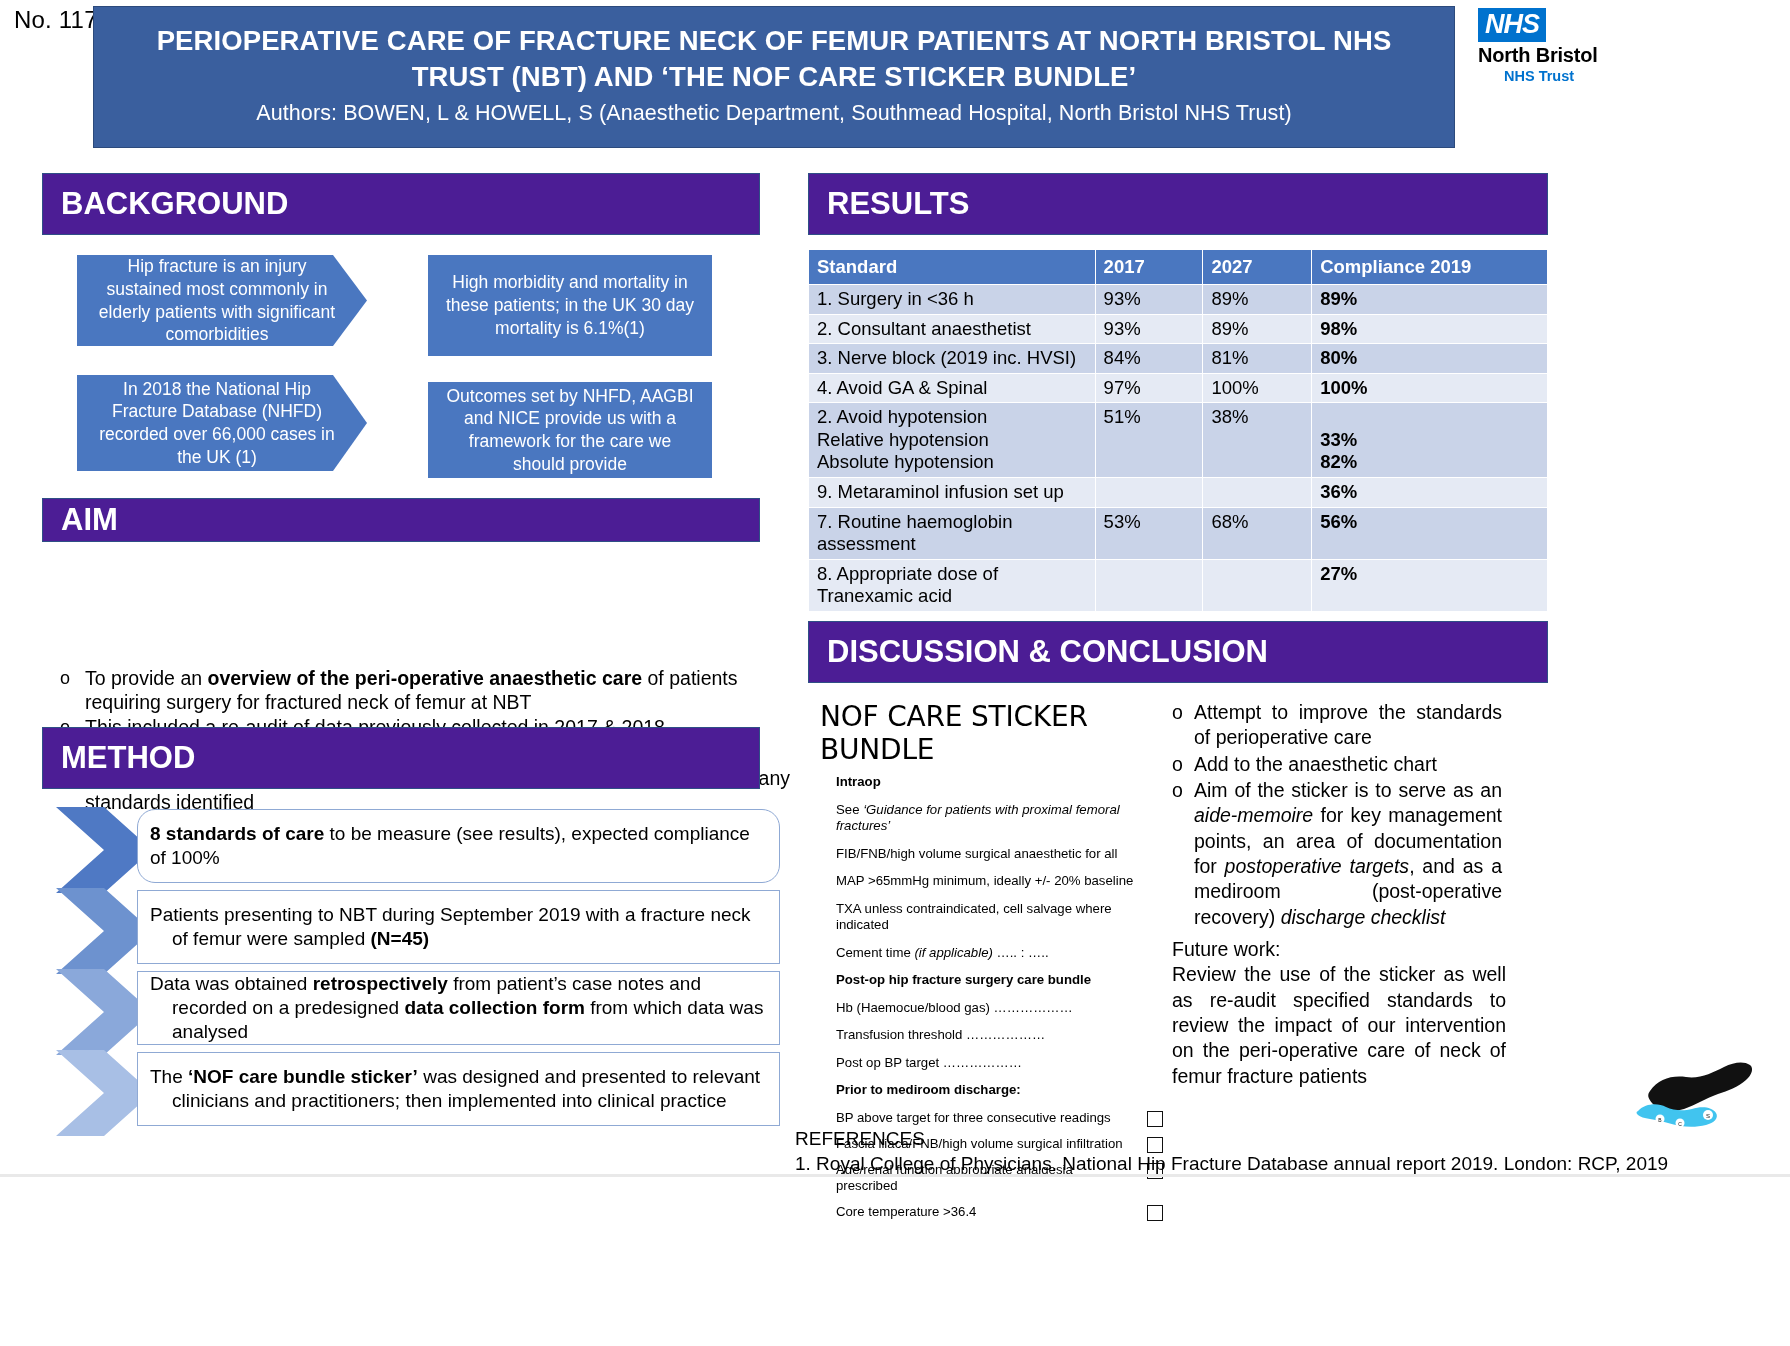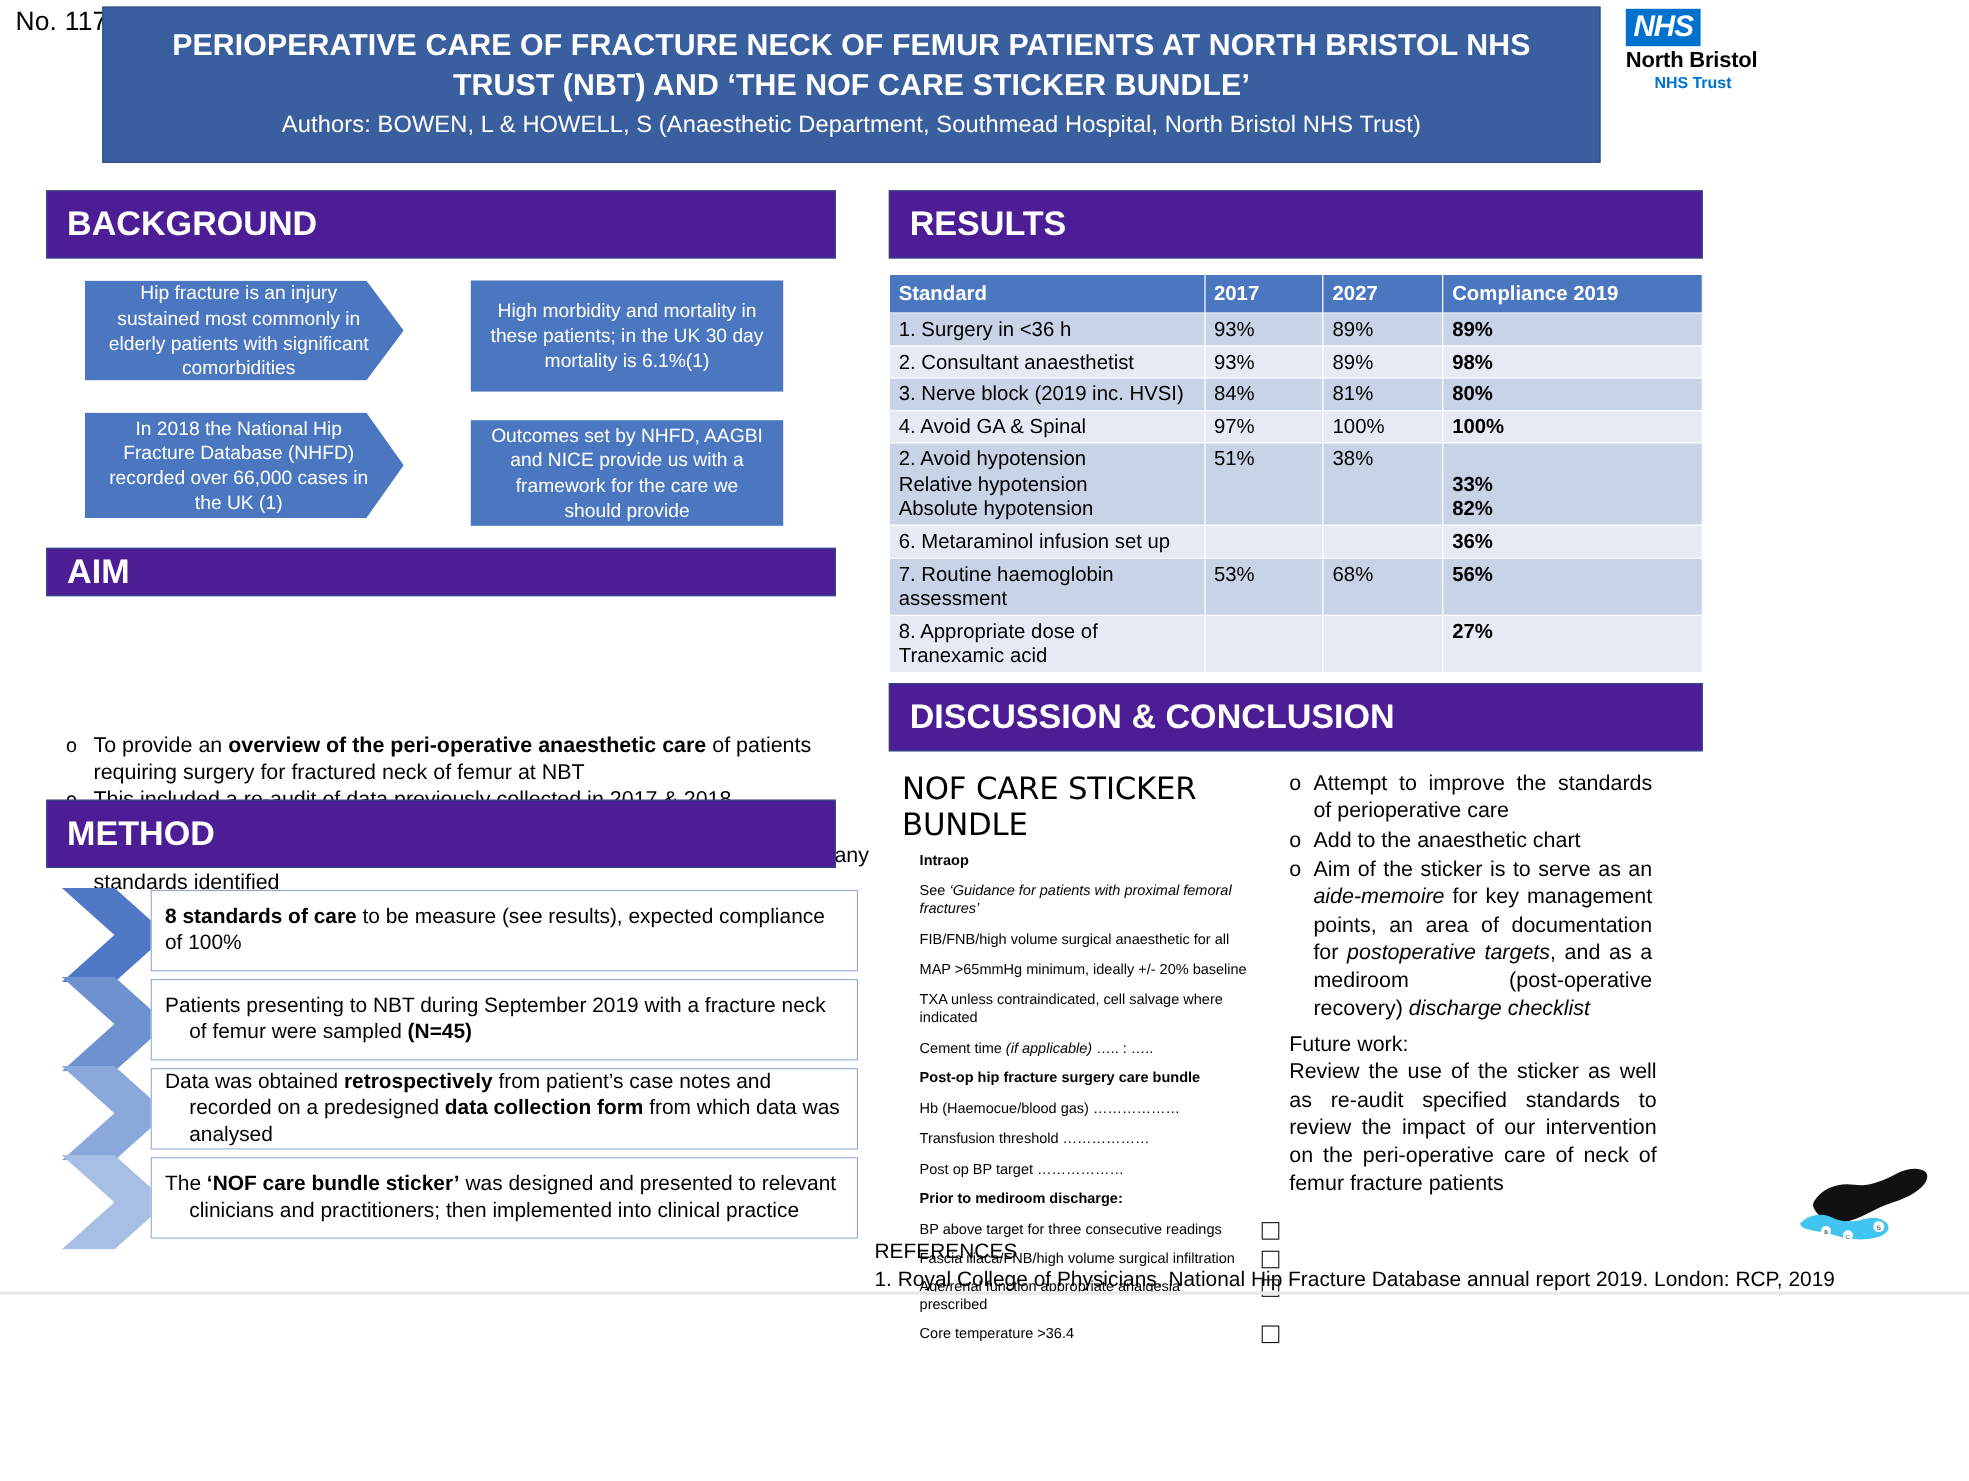--- a/index.html
+++ b/index.html
@@ -233,21 +233,21 @@
 
   <div class="banner" style="left:42px;top:727px;width:718px;height:62px;font-size:31px;">
     <span>METHOD</span>
   </div>
 
   <div class="chev" style="top:807px;background:#4f79c4;"></div>
   <div class="chev" style="top:888px;background:#6d92cf;"></div>
   <div class="chev" style="top:969px;background:#8aa8da;"></div>
   <div class="chev" style="top:1050px;background:#a8bfe5;"></div>
 
-  <div class="mbox" style="top:809px;">
+  <div class="mbox" style="top:809px;border-radius:18px;">
     <div class="tin">
       <b>8 standards of care</b><span> to be measure (see results), expected compliance of 100%</span>
     </div>
   </div>
   <div class="mbox" style="top:890px;">
     <div class="hang">
       <span>Patients presenting to NBT during September 2019 with a fracture neck of femur were sampled </span><b>(N=45)</b>
     </div>
   </div>
   <div class="mbox" style="top:971px;">
@@ -344,21 +344,21 @@
             <span>38%</span>
           </td>
           <td class="c-comp multi">
             <span>&nbsp;</span>
             <span>33%</span>
             <span>82%</span>
           </td>
         </tr>
         <tr class="band-b">
           <td class="c-std multi">
-            <span>6. Metaraminol infusion set up</span>
+            <span>9. Metaraminol infusion set up</span>
           </td>
           <td class="c-yr multi">
             <span>&nbsp;</span>
           </td>
           <td class="c-yr multi">
             <span>&nbsp;</span>
           </td>
           <td class="c-comp multi">
             <span>36%</span>
           </td>

